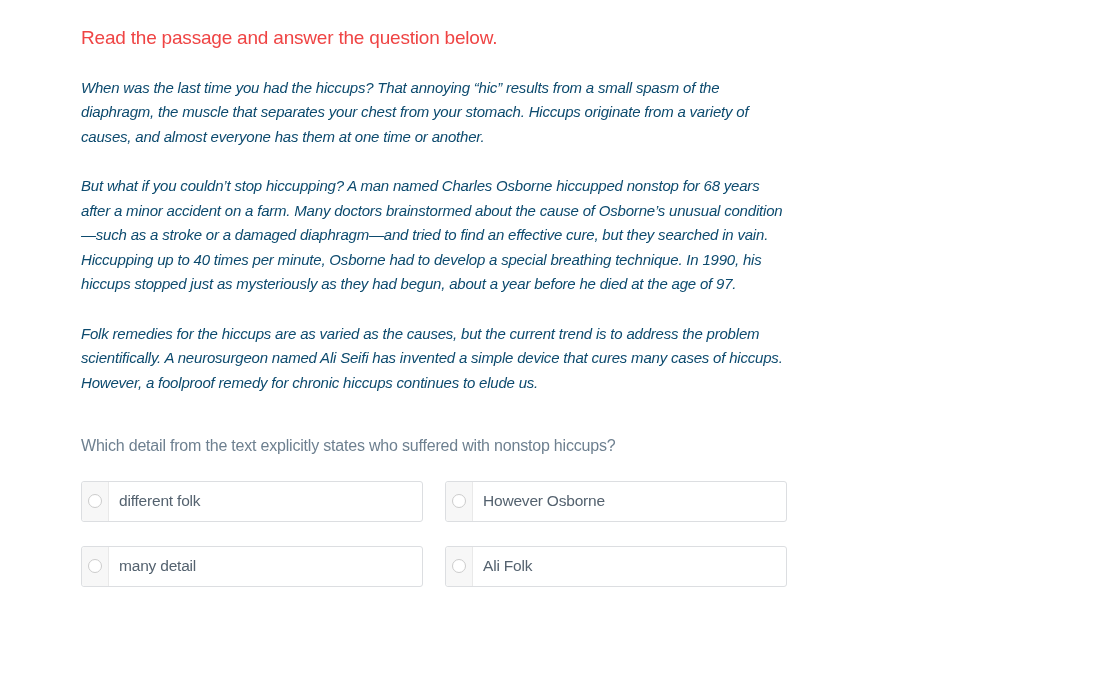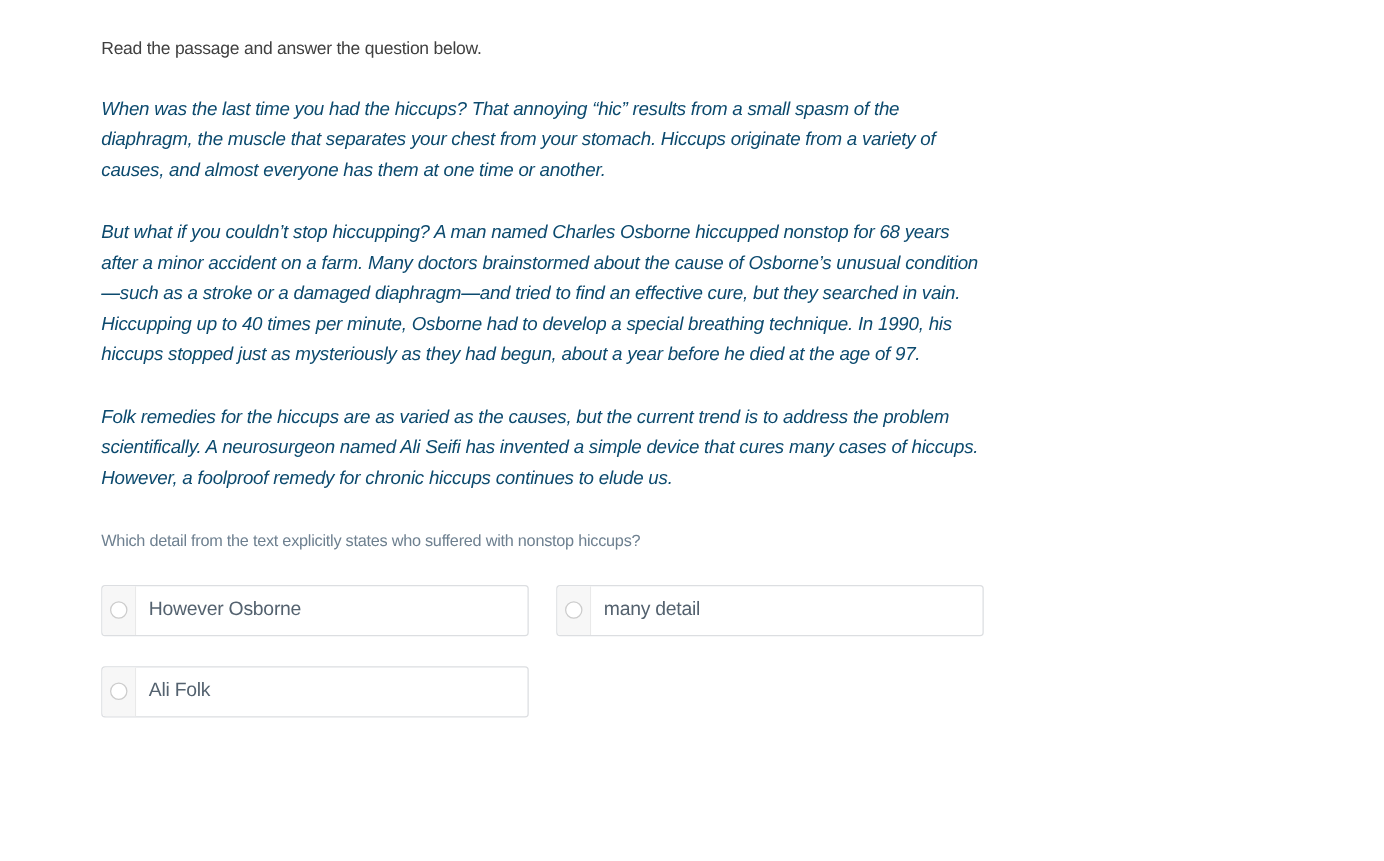--- a/index.html
+++ b/index.html
@@ -12,40 +12,40 @@
     width: 1107px;
     height: 689px;
     background: #ffffff;
     overflow: hidden;
   }
   .content {
     padding: 26px 0 0 81px;
     width: 790px;
   }
   .instruction {
-    color: #404040;
-    font-size: 14px;
+    color: #ef4444;
+    font-size: 19px;
     line-height: 24.5px;
     letter-spacing: -0.2px;
   }
   .passage p {
     color: #0c4a6e;
     font-style: italic;
     font-size: 15px;
     line-height: 24.5px;
     letter-spacing: -0.2px;
     margin-top: 25px;
     width: 705px;
   }
   .question {
     color: #6e8090;
-    font-size: 13px;
+    font-size: 16px;
     line-height: 24.5px;
     letter-spacing: -0.2px;
-    margin-top: 26px;
+    margin-top: 39px;
   }
   .options {
     margin-top: 22px;
     display: grid;
     grid-template-columns: 342px 342px;
     column-gap: 22px;
     row-gap: 24px;
   }
   .option {
     height: 41px;
@@ -93,20 +93,26 @@
     <div class="passage">
       <p>When was the last time you had the hiccups? That annoying “hic” results from a small spasm of the diaphragm, the muscle that separates your chest from your stomach. Hiccups originate from a variety of causes, and almost everyone has them at one time or another.</p>
       <p>But what if you couldn’t stop hiccupping? A man named Charles Osborne hiccupped nonstop for 68 years after a minor accident on a farm. Many doctors brainstormed about the cause of Osborne’s unusual condition—such as a stroke or a damaged diaphragm—and tried to find an effective cure, but they searched in vain. Hiccupping up to 40 times per minute, Osborne had to develop a special breathing technique. In 1990, his hiccups stopped just as mysteriously as they had begun, about a year before he died at the age of 97.</p>
       <p>Folk remedies for the hiccups are as varied as the causes, but the current trend is to address the problem scientifically. A neurosurgeon named Ali Seifi has invented a simple device that cures many cases of hiccups. However, a foolproof remedy for chronic hiccups continues to elude us.</p>
     </div>
 
     <p class="question">Which detail from the text explicitly states who suffered with nonstop hiccups?</p>
 
     <div class="options">
 
+      <div class="option">
+        <span class="radio-cell">
+          <span class="radio"></span>
+        </span>
+        <span class="option-label">different folk</span>
+      </div>
 
       <div class="option">
         <span class="radio-cell">
           <span class="radio"></span>
         </span>
         <span class="option-label">However Osborne</span>
       </div>
 
       <div class="option">
         <span class="radio-cell">

